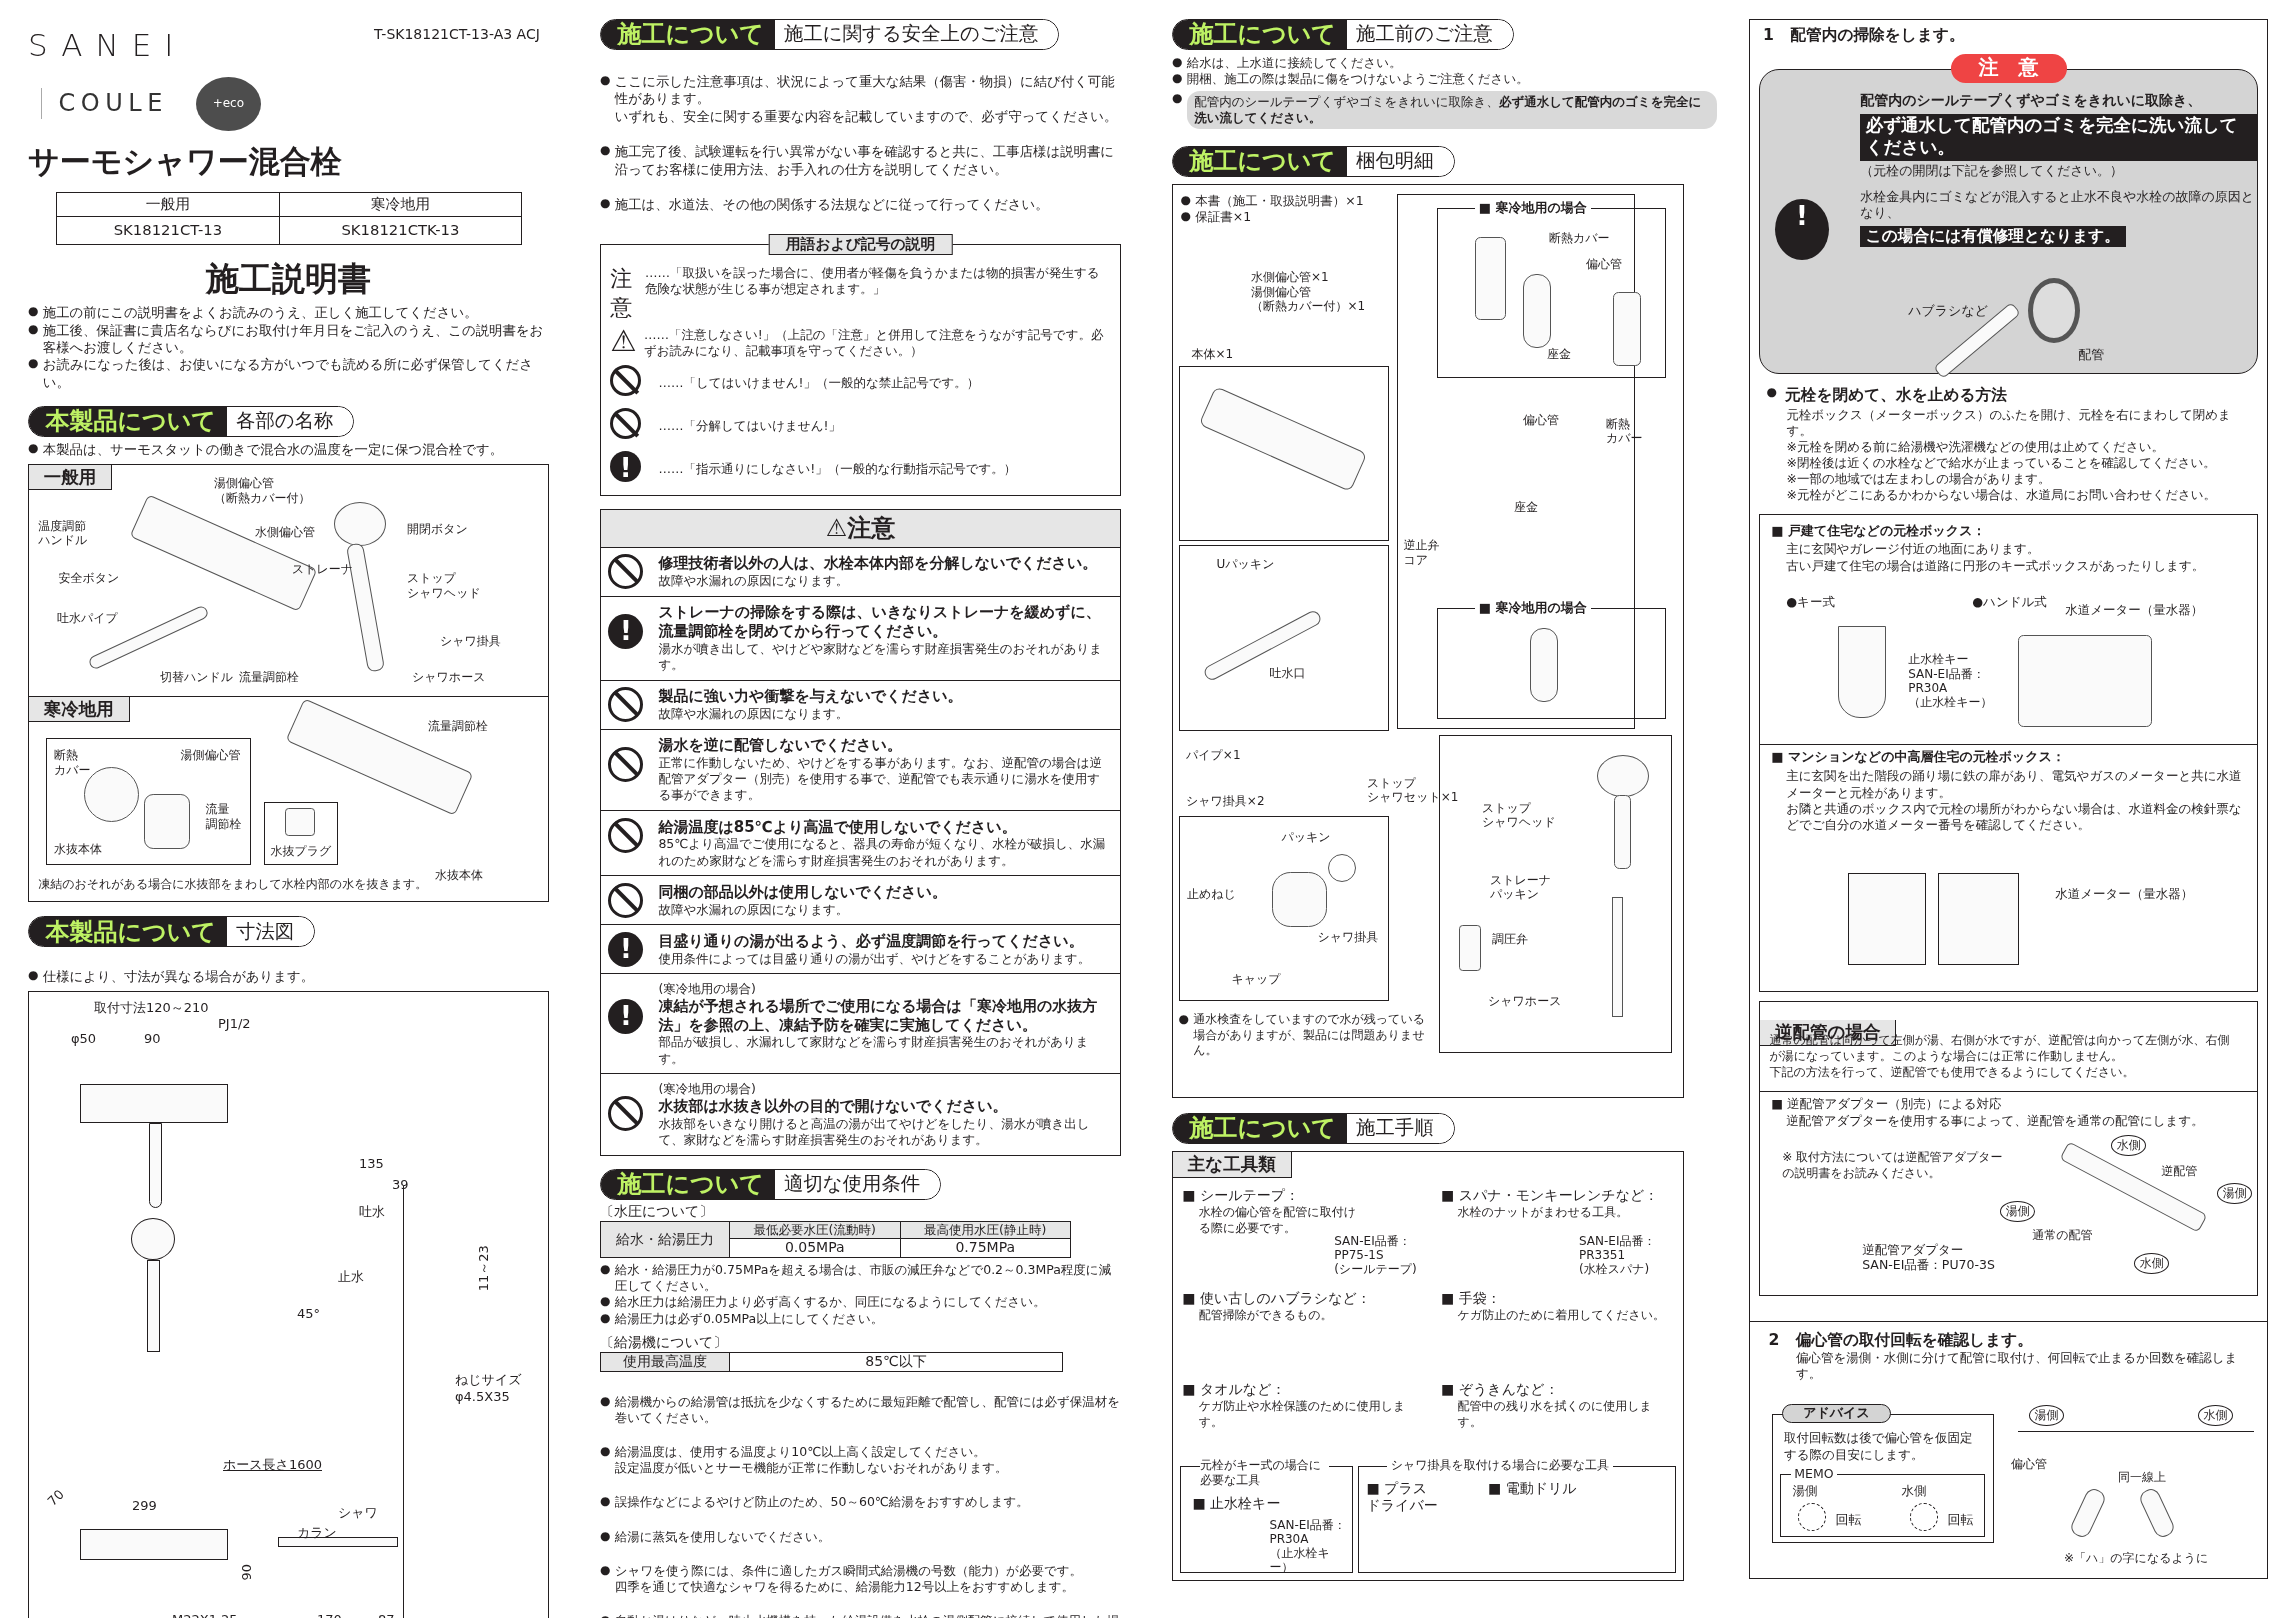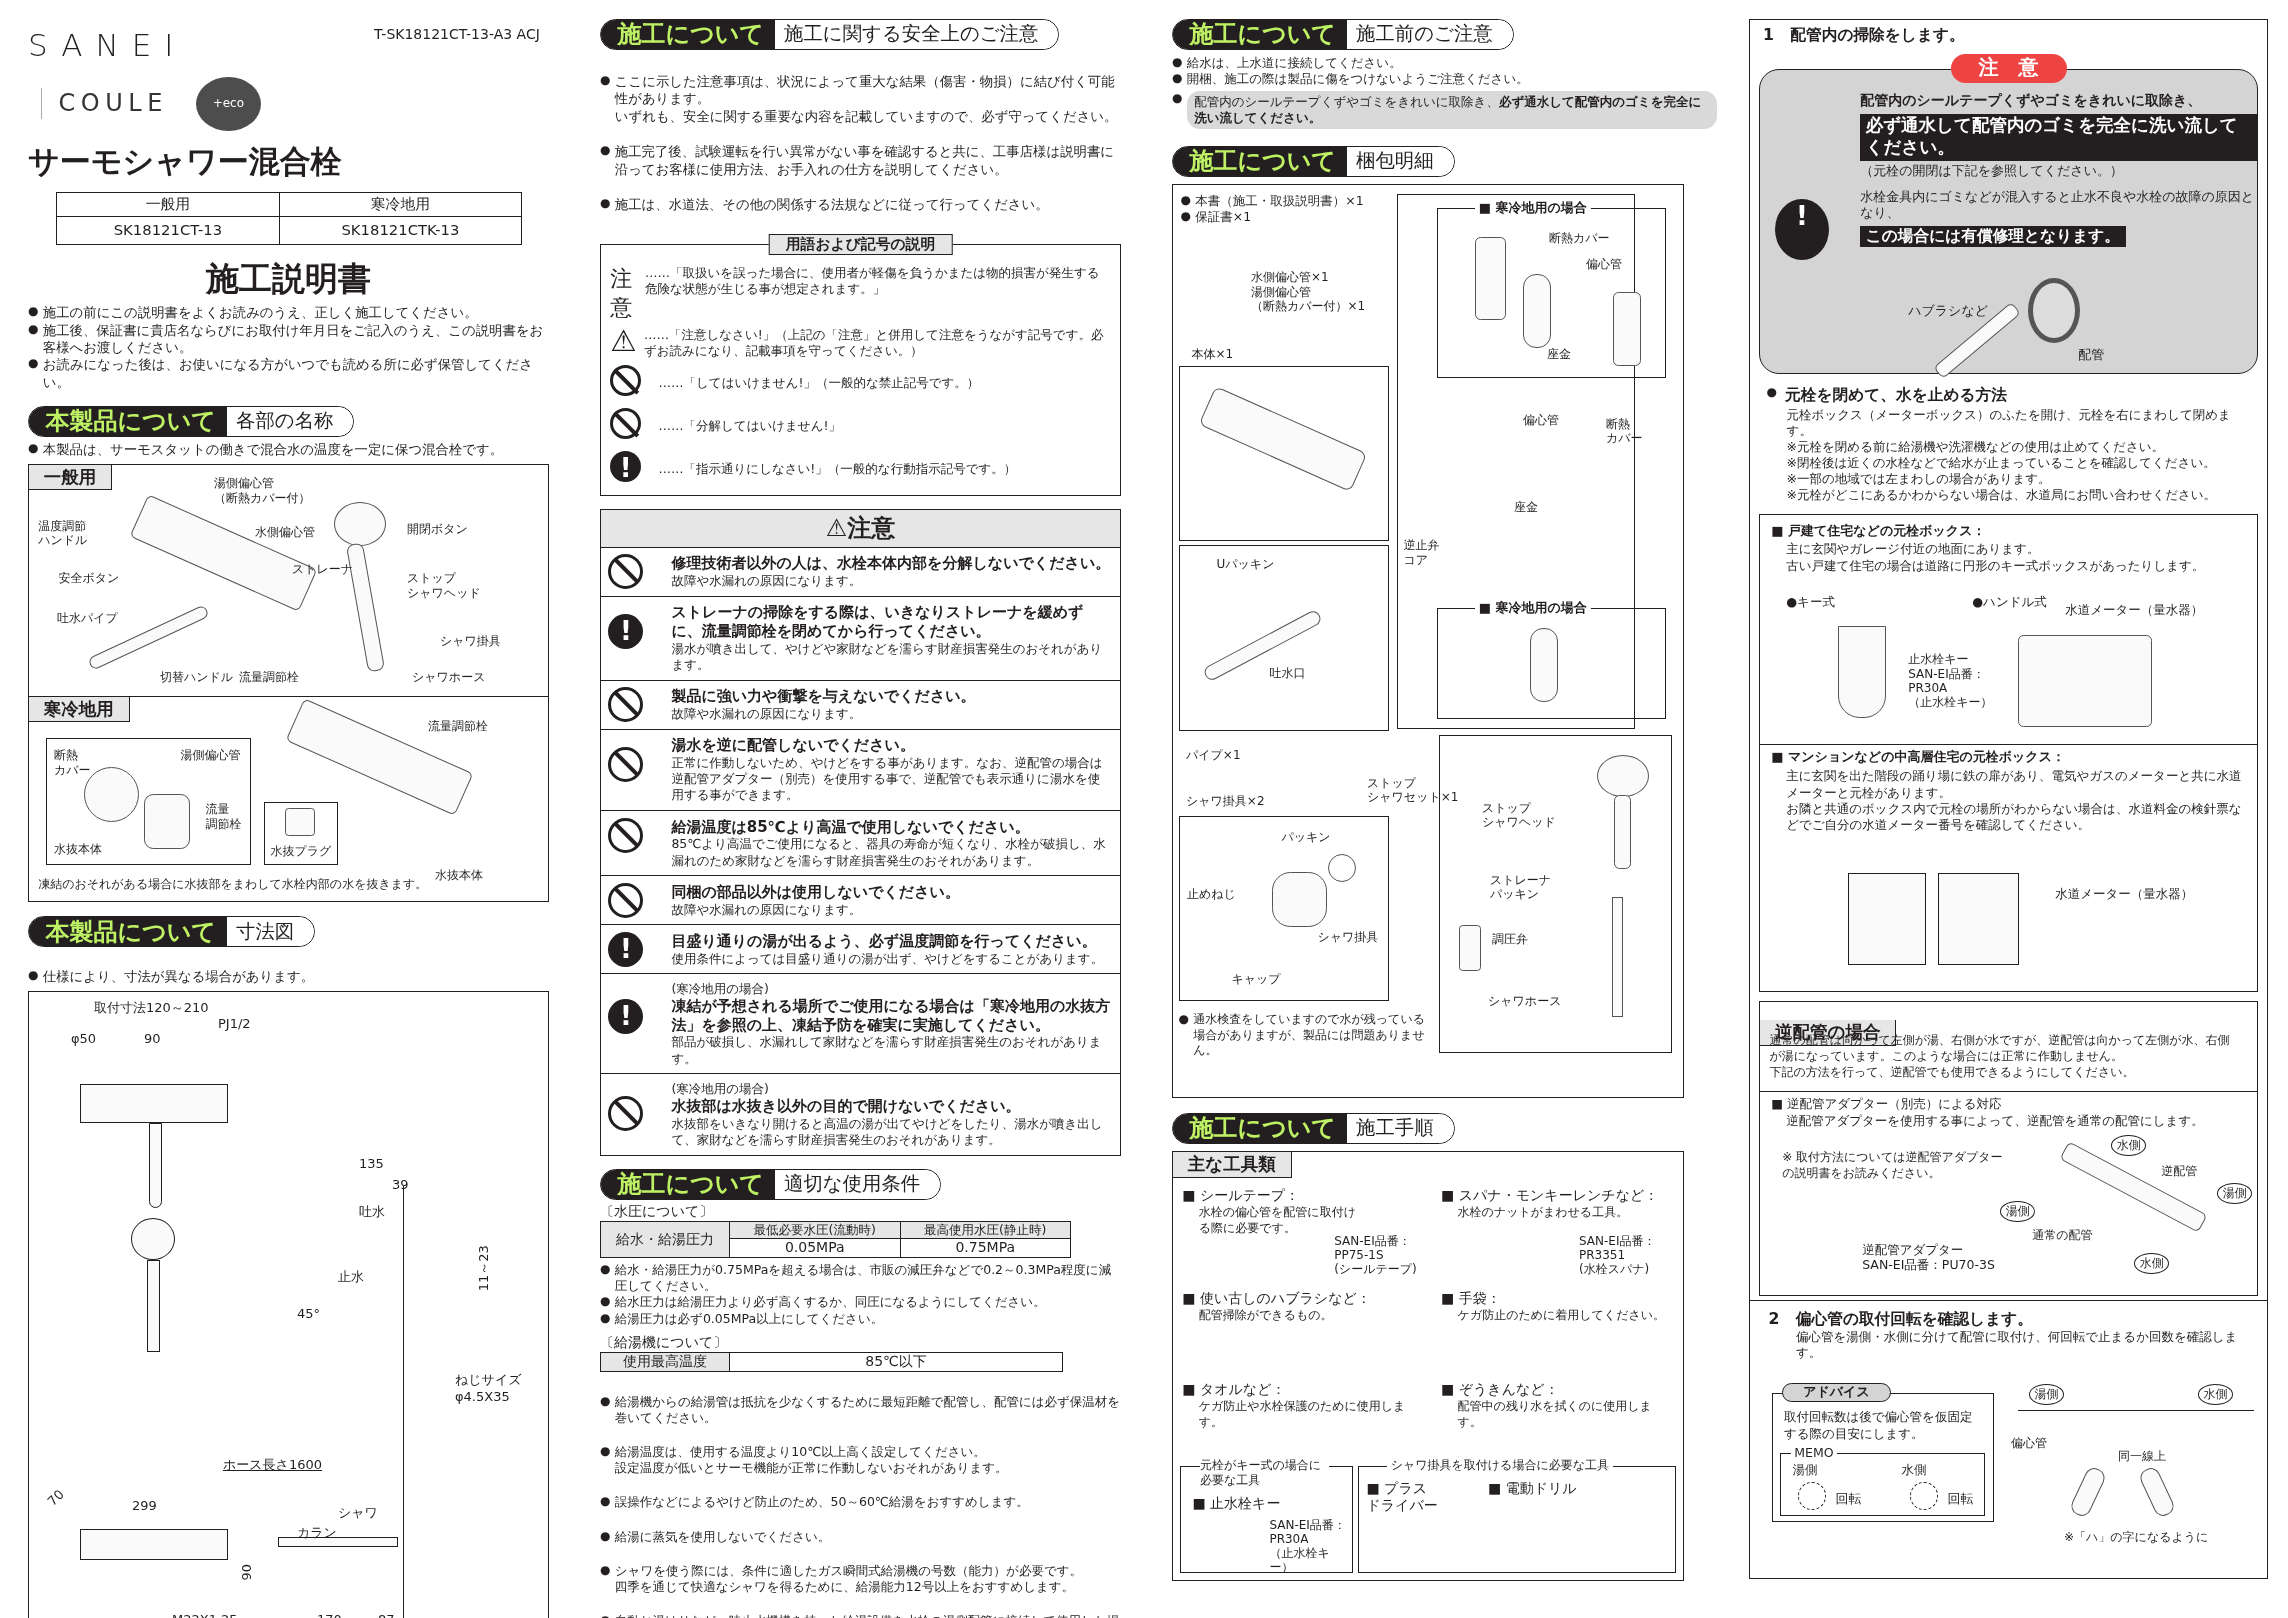--- a/index.html
+++ b/index.html
@@ -18,21 +18,21 @@
 .tag{display:inline-block;background:#e6e6e6;border-right:1.4px solid #231f20;border-bottom:1.4px solid #231f20;font-size:17.5px;font-weight:bold;padding:0.9px 14.8px}
 .lbl{position:absolute;font-size:12px;white-space:nowrap}
 table{border-collapse:collapse}
 td{border:1.4px solid #231f20;text-align:center;font-size:14px}
 .g{background:#e6e6e6}
 .ic{display:inline-block;width:35px;height:35px;border-radius:50%;flex:none;position:relative}
 .ic.pro{border:3.7px solid #231f20}
 .ic.pro::after{content:"";position:absolute;left:50%;top:-2.8px;width:3.7px;height:33px;background:#231f20;transform:translateX(-50%) rotate(-45deg)}
 .ic.man{background:#231f20}
 .ic.man::after{content:"!";position:absolute;left:0;right:0;top:0;color:#fff;font-weight:bold;font-size:26px;text-align:center;line-height:35px}
-.crow{display:flex;border-top:1.4px solid #231f20;padding:6.5px 7.4px;gap:28px;align-items:flex-start}
+.crow{display:flex;border-top:1.4px solid #231f20;padding:6.5px 7.4px;gap:15px;align-items:flex-start}
 .crow .t b{display:block;font-size:15px;line-height:1.25}
 .crow .t span{display:block;font-size:12.5px;line-height:1.3}
 .crow .t i{font-style:normal;display:block;font-size:12.5px}
 .shape{position:absolute;border:1.4px solid #555;background:#fafafa}
 .sq::before{content:"■ ";}
 </style>
 </head>
 <body>
 
 <div class="col" id="c1">
@@ -491,21 +491,21 @@
       <div style="position:absolute;left:102px;top:240px;font-size:12.5px;line-height:1.2">逆配管アダプター
 SAN-EI品番：PU70-3S</div>
       <div class="shape" style="left:295px;top:175px;width:157px;height:20px;transform:rotate(28deg);border-radius:5.5px"></div>
       <span class="lbl" style="left:351px;top:133px;border:0.9px solid #231f20;border-radius:50%;padding:1.8px 4.6px">水側</span>
       <span class="lbl" style="left:401px;top:162px">逆配管</span>
       <span class="lbl" style="left:457px;top:181px;border:0.9px solid #231f20;border-radius:50%;padding:1.8px 4.6px">湯側</span>
       <span class="lbl" style="left:240px;top:199px;border:0.9px solid #231f20;border-radius:50%;padding:1.8px 4.6px">湯側</span>
       <span class="lbl" style="left:272px;top:226px">通常の配管</span>
       <span class="lbl" style="left:374px;top:251px;border:0.9px solid #231f20;border-radius:50%;padding:1.8px 4.6px">水側</span>
     </div>
-    <div style="border-top:1.4px solid #231f20;margin-top:4px;position:relative;height:268px">
+    <div style="border-top:1.4px solid #231f20;margin-top:25px;position:relative;height:268px">
       <div style="padding:7.4px 11px 0 18.5px;font-size:15.7px;font-weight:bold"><span>2</span>&nbsp;&nbsp;&nbsp;<span>偏心管の取付回転を確認します。</span></div>
       <div style="padding-left:46px;padding-right:18.5px;font-size:12.5px">偏心管を湯側・水側に分けて配管に取付け、何回転で止まるか回数を確認します。</div>
       <div style="position:absolute;left:22px;top:92px;width:222px;height:129px;border:1.4px solid #231f20">
         <div style="position:absolute;top:-11px;left:9.2px;background:#d4d4d4;border:1.4px solid #231f20;border-radius:11px;padding:0 20px;font-size:13px;font-weight:bold">アドバイス</div>
         <div style="position:absolute;left:11px;top:14.8px;width:198px;font-size:12.5px;line-height:1.3">取付回転数は後で偏心管を仮固定する際の目安にします。</div>
         <div style="position:absolute;left:7.4px;top:59px;width:205px;height:63px;border:1.4px solid #231f20">
           <span style="position:absolute;top:-9.2px;left:9.2px;background:#fff;padding:0 3.7px;font-size:12.5px">MEMO</span>
           <span style="position:absolute;left:11px;top:7.4px;font-size:12.5px">湯側</span>
           <span style="position:absolute;left:120px;top:7.4px;font-size:12.5px">水側</span>
           <span style="position:absolute;left:16.6px;top:28px;width:28px;height:28px;border:1.4px dashed #231f20;border-radius:50%"></span>

